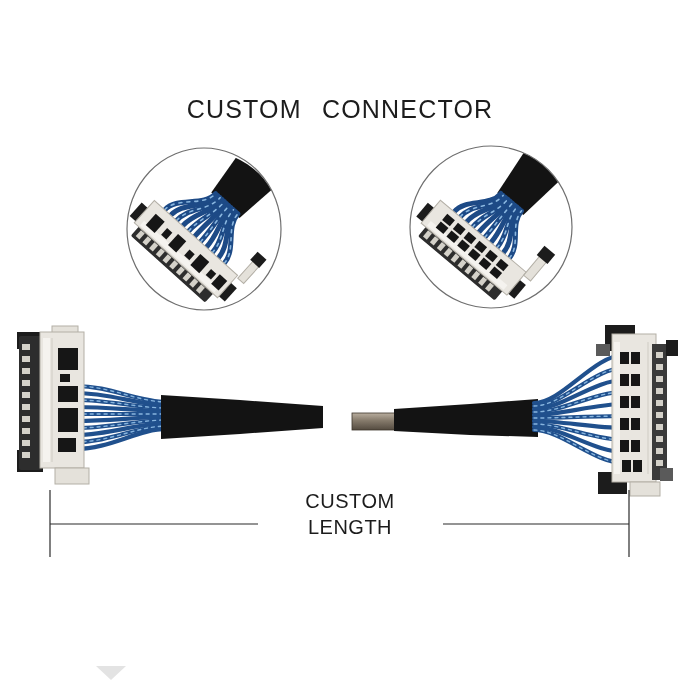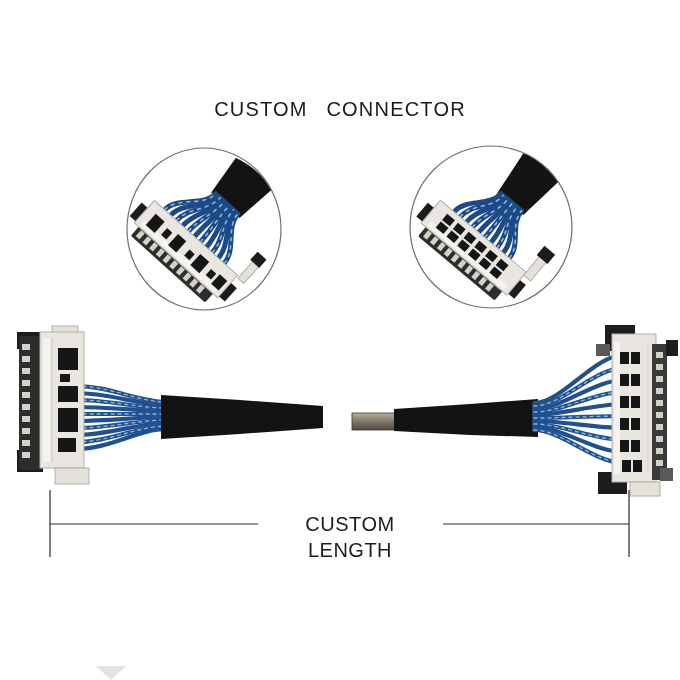--- a/index.html
+++ b/index.html
@@ -2,25 +2,25 @@
 <html><head>
 <meta charset="utf-8">
 <style>
   html,body{margin:0;padding:0;background:#ffffff;}
   .stage{
     position:relative;width:680px;height:680px;background:#ffffff;overflow:hidden;
     font-family:"Liberation Sans", sans-serif;
   }
   .fig-title{
     position:absolute;top:98px;left:0;width:680px;text-align:center;
-    font-size:20px;line-height:22px;color:#1c1c1c;
+    font-size:25px;line-height:22px;color:#1c1c1c;
     letter-spacing:1.2px;word-spacing:12px;font-weight:500;
   }
   .len-label{
-    position:absolute;left:263px;top:511px;width:174px;text-align:center;
+    position:absolute;left:263px;top:488px;width:174px;text-align:center;
     font-size:20px;line-height:26px;color:#1c1c1c;
     letter-spacing:0.5px;word-spacing:8px;font-weight:500;
   }
   .nav-tri{
     position:absolute;left:96px;top:666px;width:0;height:0;
     border-left:15px solid transparent;border-right:15px solid transparent;
     border-top:14px solid #e3e3e3;cursor:pointer;
   }
   svg{position:absolute;left:0;top:0;}
   .circ{fill:none;stroke:#6f6f6f;stroke-width:1.2;}

